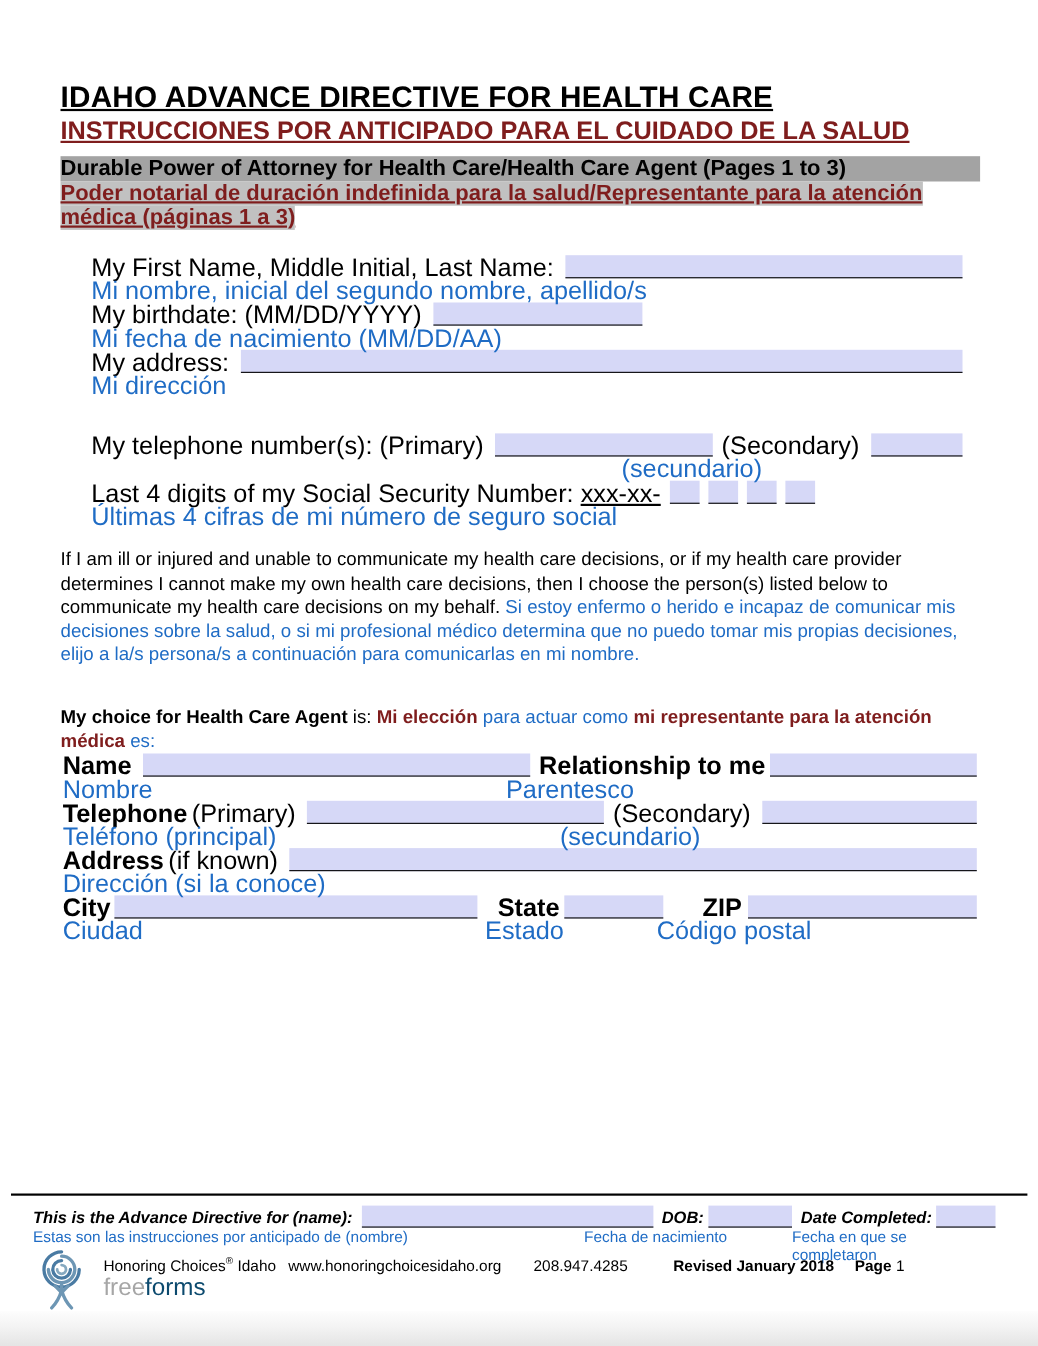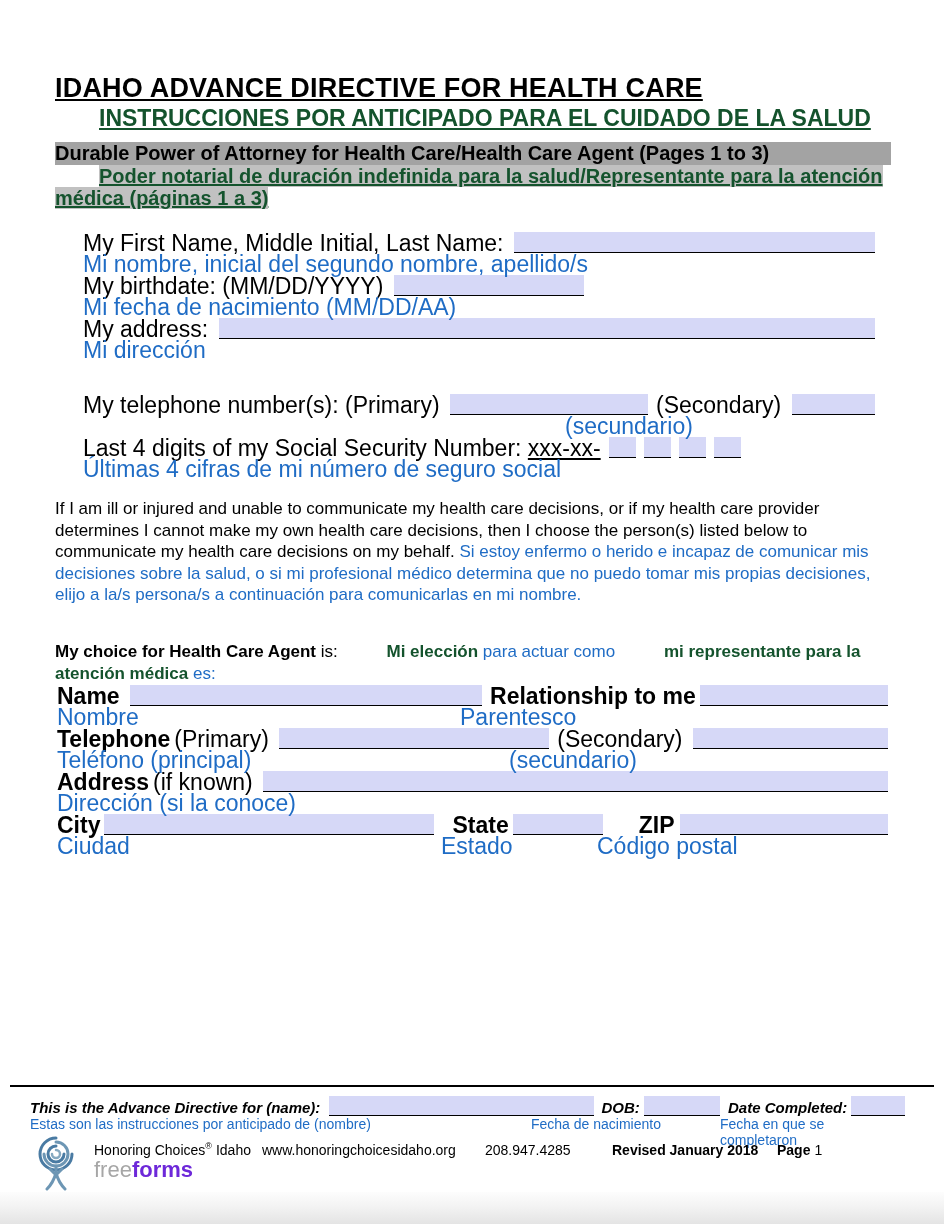--- a/index.html
+++ b/index.html
@@ -1,21 +1,21 @@
 <!DOCTYPE html>
 <html><head>
 <meta charset="utf-8">
 <style>
   html,body { margin:0; padding:0; background:#fff; }
   .page {
     position:relative; width:944px; height:1224px; background:#fff;
     font-family:"Liberation Sans", sans-serif; color:#000; overflow:hidden;
   }
   .blue { color:#1f6cc5; }
-  .dkblue { color:#14532d;margin-left:44px; }
+  .dkblue { color:#7f1d1d; }
   .b { font-weight:bold; }
   .u { text-decoration:underline; }
 
   .h1 { position:absolute; left:55px; top:73px; font-size:27px; font-weight:bold; letter-spacing:0.2px; }
   .h2 { position:absolute; left:55px; top:105px; font-size:23px; font-weight:bold; }
 
   .section-header { position:absolute; left:55px; top:142px; width:836px; font-size:20px; font-weight:bold; line-height:22.5px; }
   .hl-en { display:block; background:#a3a3a3; white-space:nowrap; }
   .hl-es { background:#c1c1c1; text-decoration:underline; }
 
@@ -40,21 +40,21 @@
   .directive-row { position:absolute; left:30px; top:1095px; width:875px; display:flex; align-items:flex-end; height:21px; font-size:15px; font-style:italic; font-weight:bold; white-space:pre; }
   .directive-row .field { height:19px; }
   .directive-es { position:absolute; left:30px; top:1116px; width:875px; height:14px; font-size:14px; }
 
   .org-item { position:absolute; top:1142px; font-size:14px; white-space:pre; }
   .org-sub { position:absolute; top:1211px; font-size:14px; white-space:pre; }
   sup.reg { font-size:9px; vertical-align:super; line-height:0; }
 
   .brand { position:absolute; left:94px; top:1157px; font-size:22px; letter-spacing:0; }
   .brand-free { color:#a6a6a6; font-weight:400; }
-  .brand-forms { color:#6d28d9; font-weight:bold; }
+  .brand-forms { color:#0c4a6e; font-weight:normal; }
 
   .logo { position:absolute; left:27px; top:1135px; }
 
   .bottom-shade { position:absolute; left:0; top:1192px; width:944px; height:32px;
     background:linear-gradient(180deg, #fdfdfd 0%, #f3f3f3 45%, #e4e4e4 100%); }
 </style>
 </head>
 <body>
 
 <div class="page">

